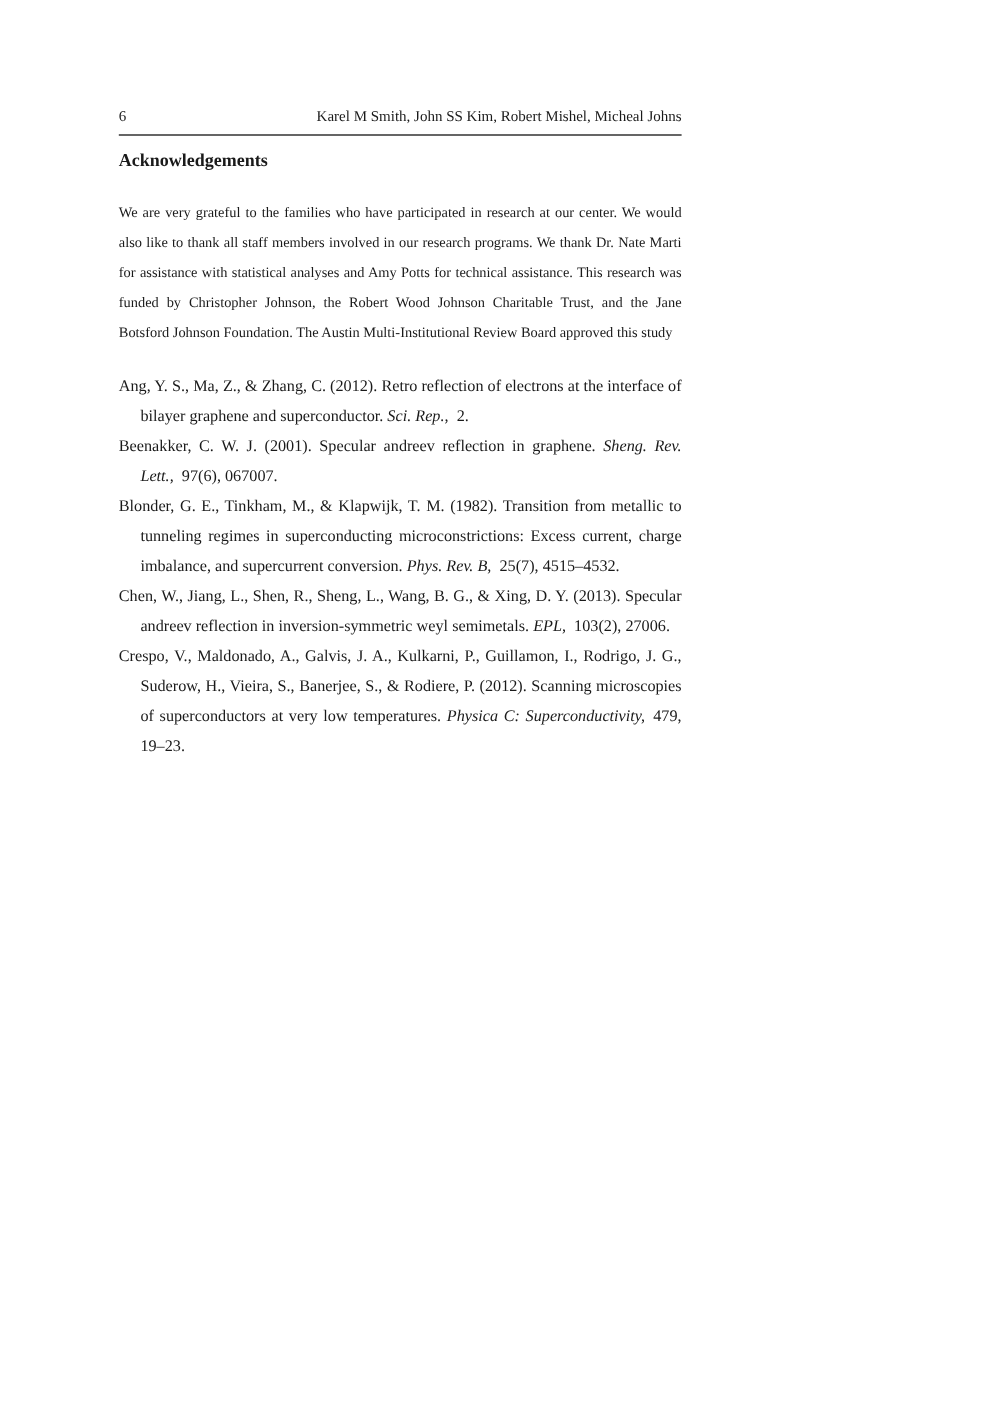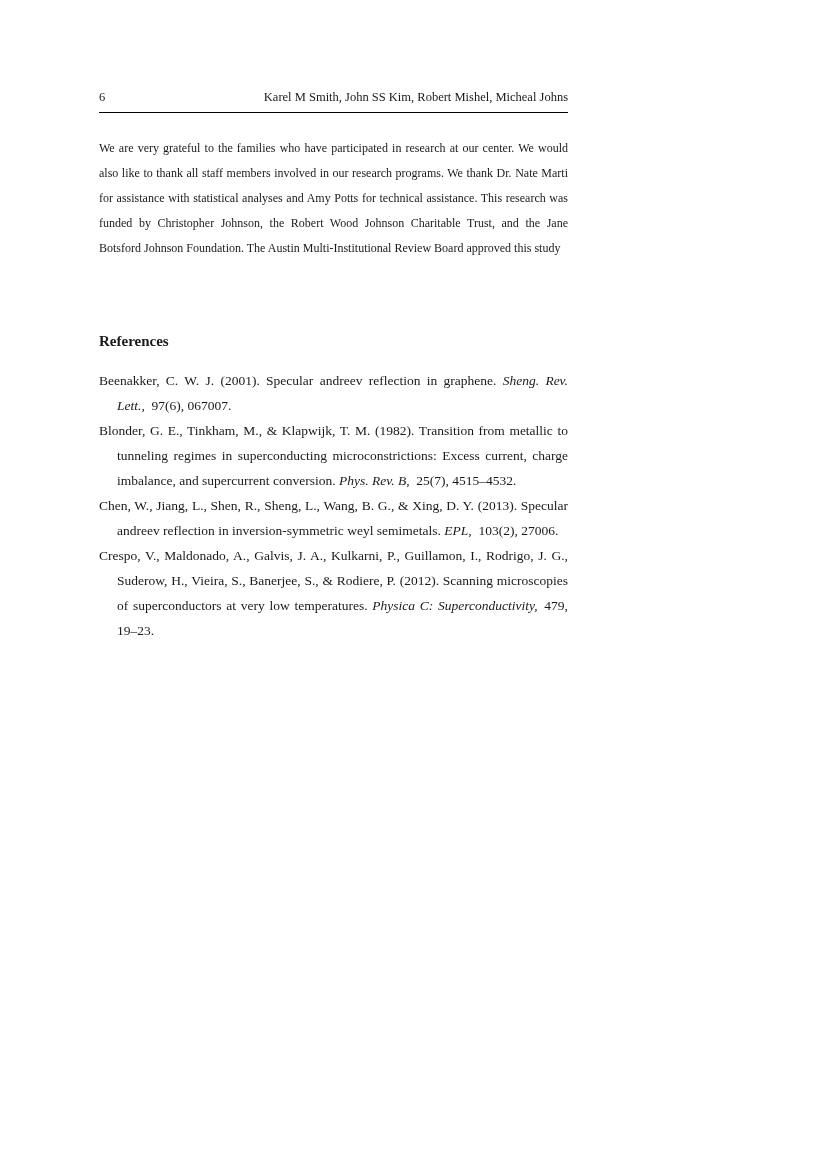--- a/index.html
+++ b/index.html
@@ -73,26 +73,27 @@
 <body>
 
 <div class="page">
   <div class="content">
 
     <div class="running-header">
       <span class="page-number">6</span>
       <span class="running-authors">Karel M Smith, John SS Kim, Robert Mishel, Micheal Johns</span>
     </div>
 
+    <h2 class="section-heading ack">Acknowledgements</h2>
 
     <p class="body-text">We are very grateful to the families who have participated in research at our center. We would also like to thank all staff members involved in our research programs. We thank Dr. Nate Marti for assistance with statistical analyses and Amy Potts for technical assistance. This research was funded by Christopher Johnson, the Robert Wood Johnson Charitable Trust, and the Jane Botsford Johnson Foundation. The Austin Multi-Institutional Review Board approved this study</p>
 
-    <h2 class="section-heading refs">References</h2>
 
     <div class="ref-list">
+      <p class="ref-item"><span>Ang, Y. S., Ma, Z., &amp; Zhang, C. (2012). Retro reflection of electrons at the interface of bilayer graphene and superconductor. </span><i>Sci. Rep.,</i><span> 2.</span></p>
       <p class="ref-item"><span>Beenakker, C. W. J. (2001). Specular andreev reflection in graphene. </span><i>Sheng. Rev. Lett.,</i><span> 97(6), 067007.</span></p>
       <p class="ref-item"><span>Blonder, G. E., Tinkham, M., &amp; Klapwijk, T. M. (1982). Transition from metallic to tunneling regimes in superconducting microconstrictions: Excess current, charge imbalance, and supercurrent conversion. </span><i>Phys. Rev. B,</i><span> 25(7), 4515–4532.</span></p>
       <p class="ref-item"><span>Chen, W., Jiang, L., Shen, R., Sheng, L., Wang, B. G., &amp; Xing, D. Y. (2013). Specular andreev reflection in inversion-symmetric weyl semimetals. </span><i>EPL,</i><span> 103(2), 27006.</span></p>
       <p class="ref-item"><span>Crespo, V., Maldonado, A., Galvis, J. A., Kulkarni, P., Guillamon, I., Rodrigo, J. G., Suderow, H., Vieira, S., Banerjee, S., &amp; Rodiere, P. (2012). Scanning microscopies of superconductors at very low temperatures. </span><i>Physica C: Superconductivity,</i><span> 479, 19–23.</span></p>
     </div>
 
   </div>
 </div>
 
 </body></html>

